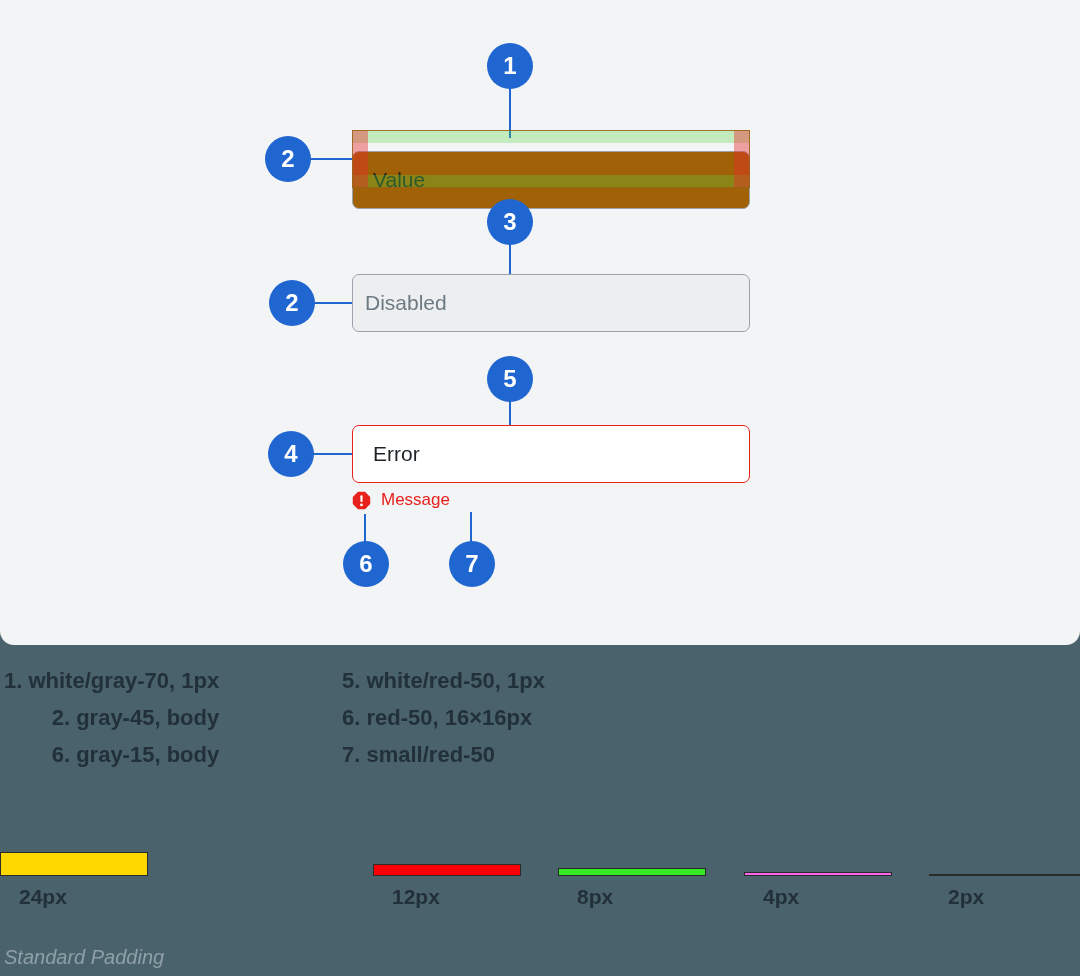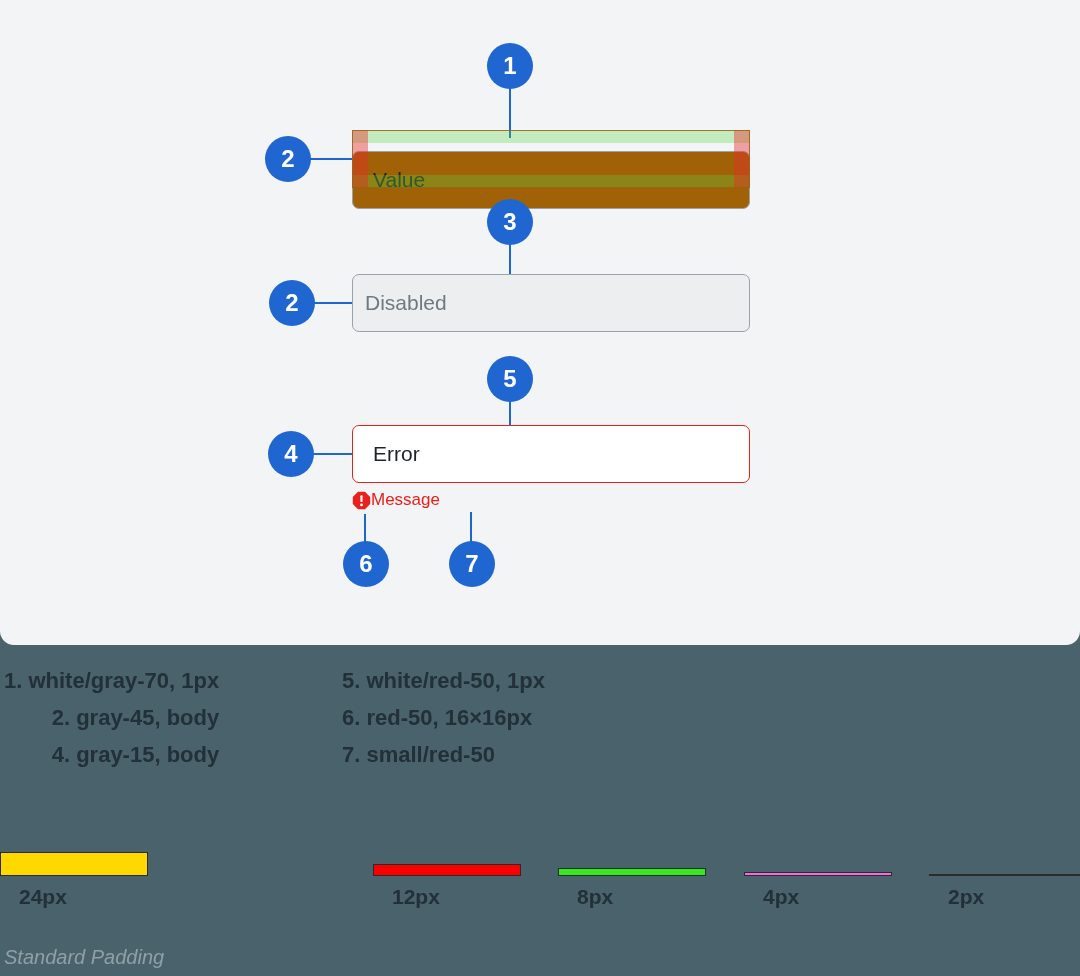--- a/index.html
+++ b/index.html
@@ -115,20 +115,21 @@
     padding-left: 20px;
     color: #1d2326;
   }
 
   
   .error-row {
     position: absolute;
     left: 352px; top: 490px;
     display: flex;
     align-items: center;
+    gap: 10px;
     z-index: 4;
   }
   .error-icon { width: 19px; height: 19px; display: block; }
   .error-text {
     color: #e8211c;
     font-size: 17px;
   }
 
   
   .legend {
@@ -223,21 +224,21 @@
 
 <div class="lead-v" style="left:364px; top:514px; height:28px;"></div>
 <div class="badge" style="left:343px; top:541px;">6</div>
 
 <div class="lead-v" style="left:470px; top:512px; height:30px;"></div>
 <div class="badge" style="left:449px; top:541px;">7</div>
 
 <div class="legend legend-col-a">
   <div>1. white/gray-70, 1px</div>
   <div>2. gray-45, body</div>
-  <div>4. gray-15, body</div>
+  <div>6. gray-15, body</div>
 </div>
 <div class="legend legend-col-b">
   <div>5. white/red-50, 1px</div>
   <div>6. red-50, 16×16px</div>
   <div>7. small/red-50</div>
 </div>
 
 <div class="swatches" id="swatch-strip">
     <div class="swatch-item" style="left: 0px; top: 0px;">
       <span class="swatch-bar" style="width: 148px; height: 24px; background: rgb(255, 216, 0); margin-top: 12px;"></span>

